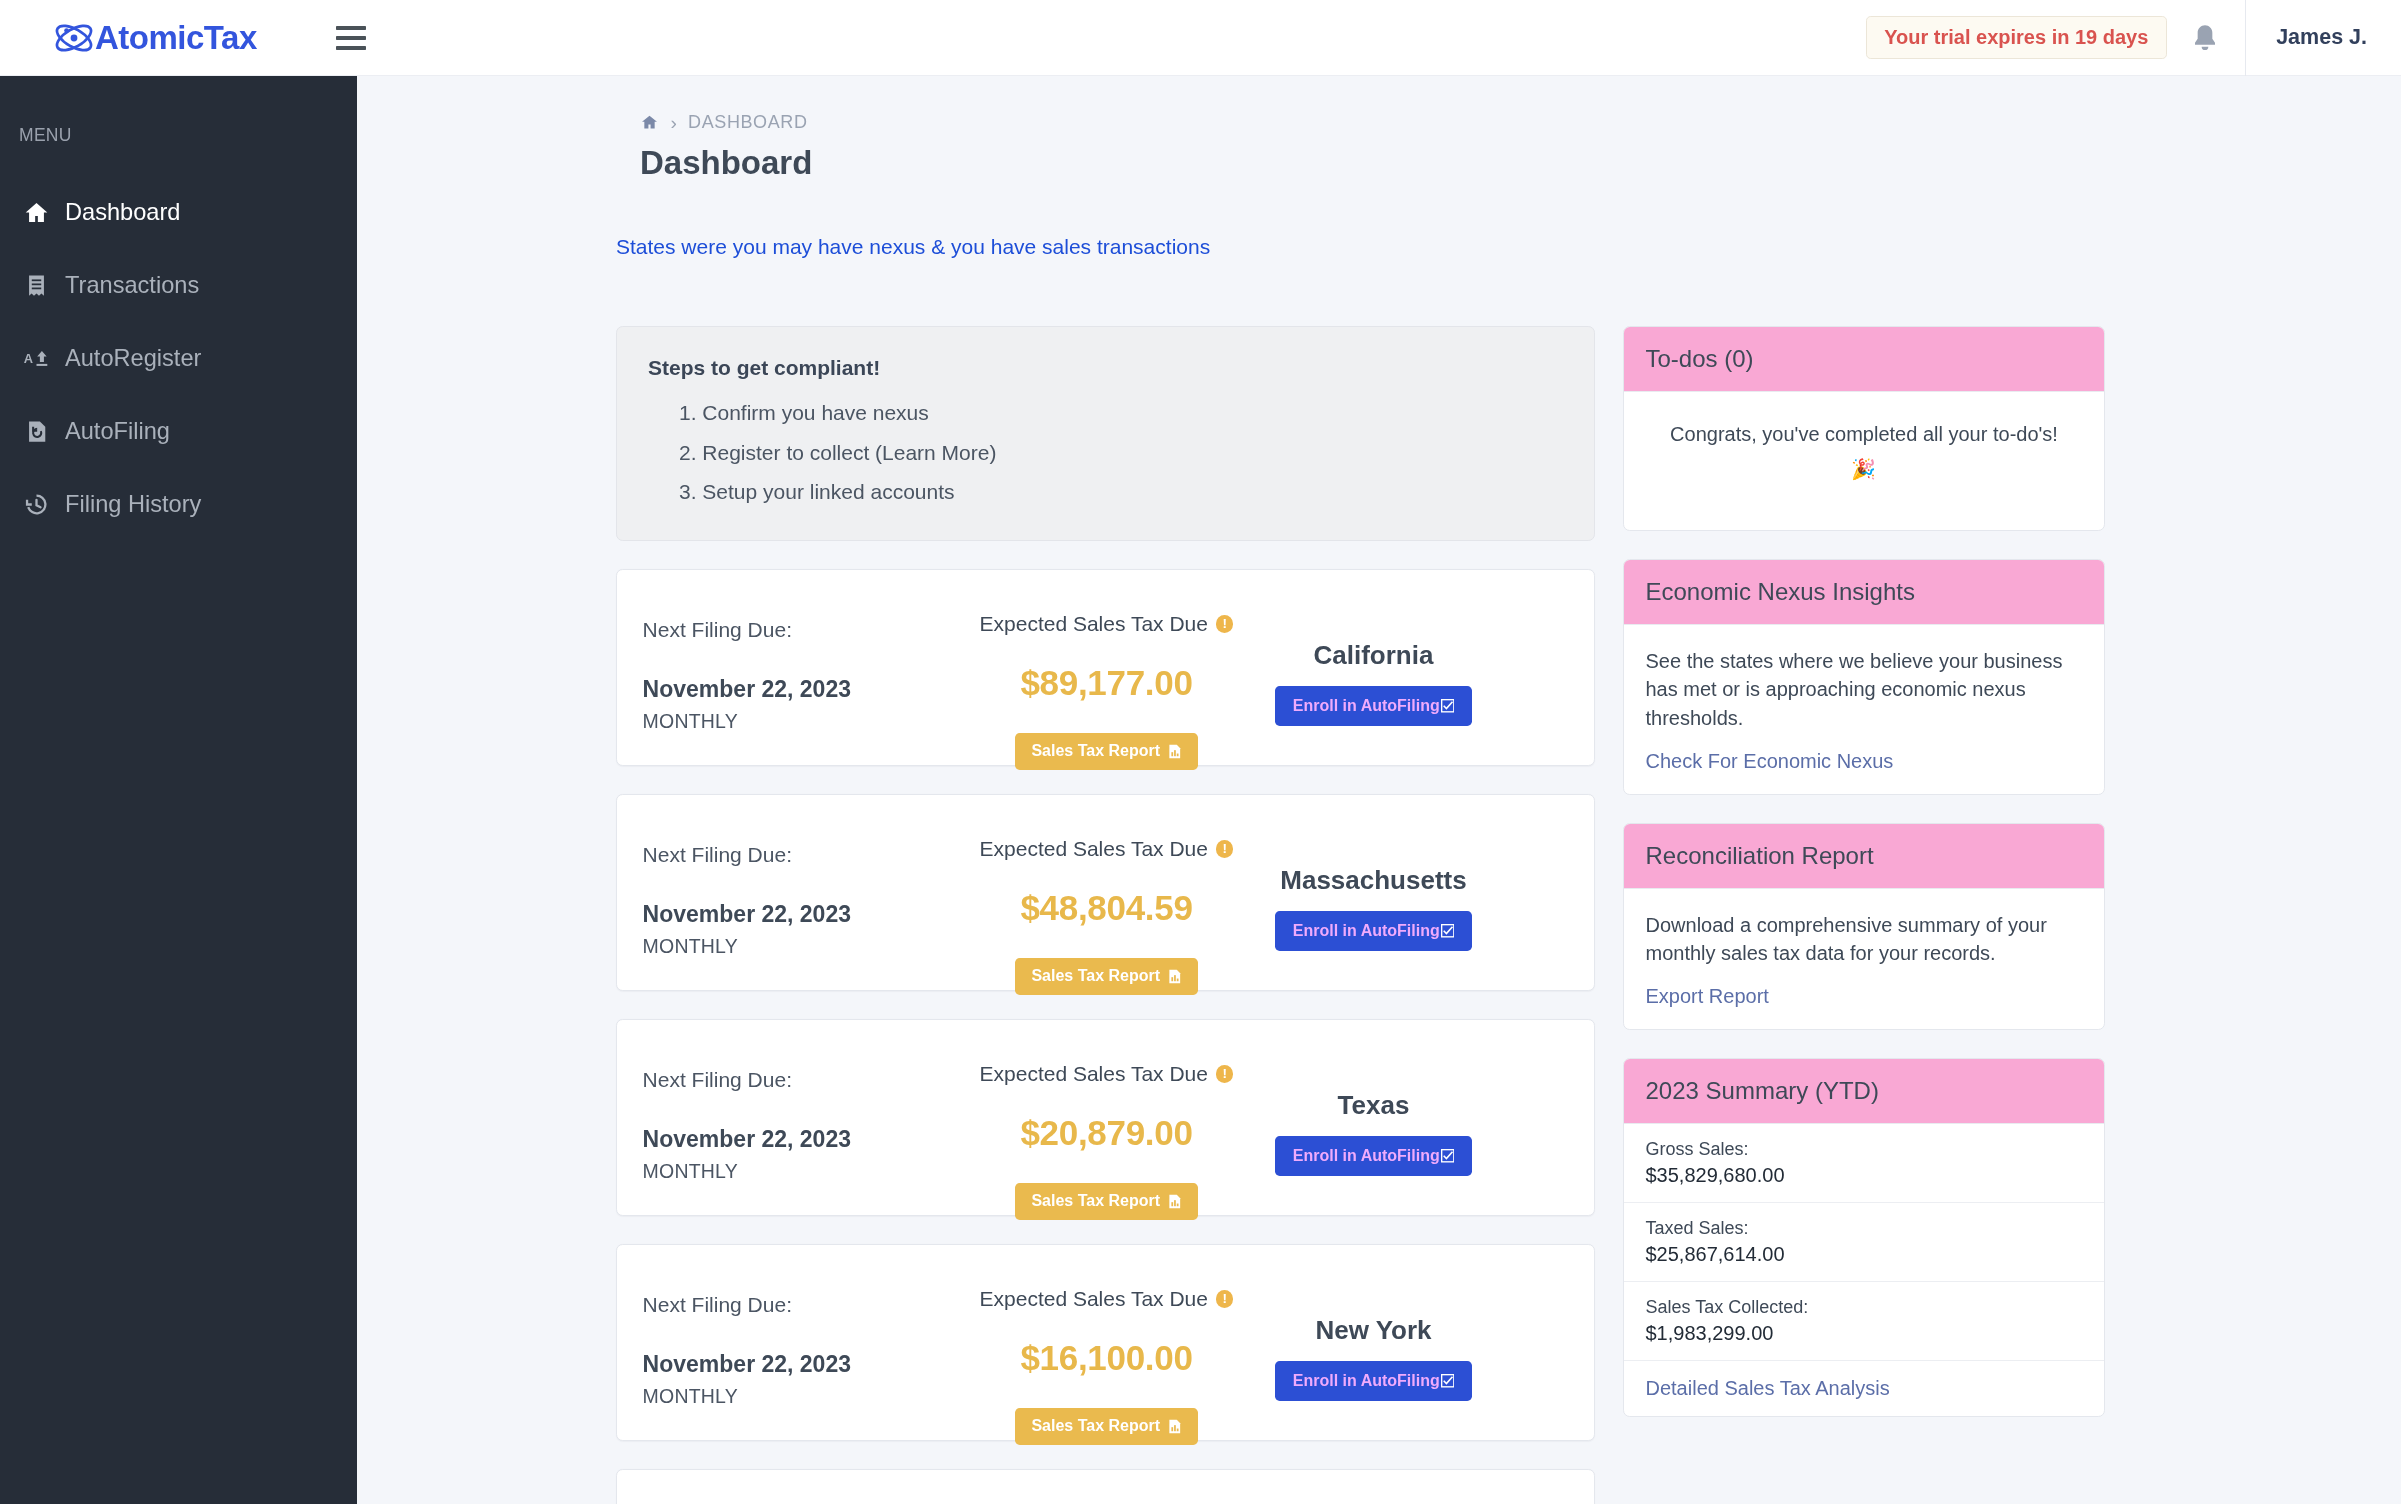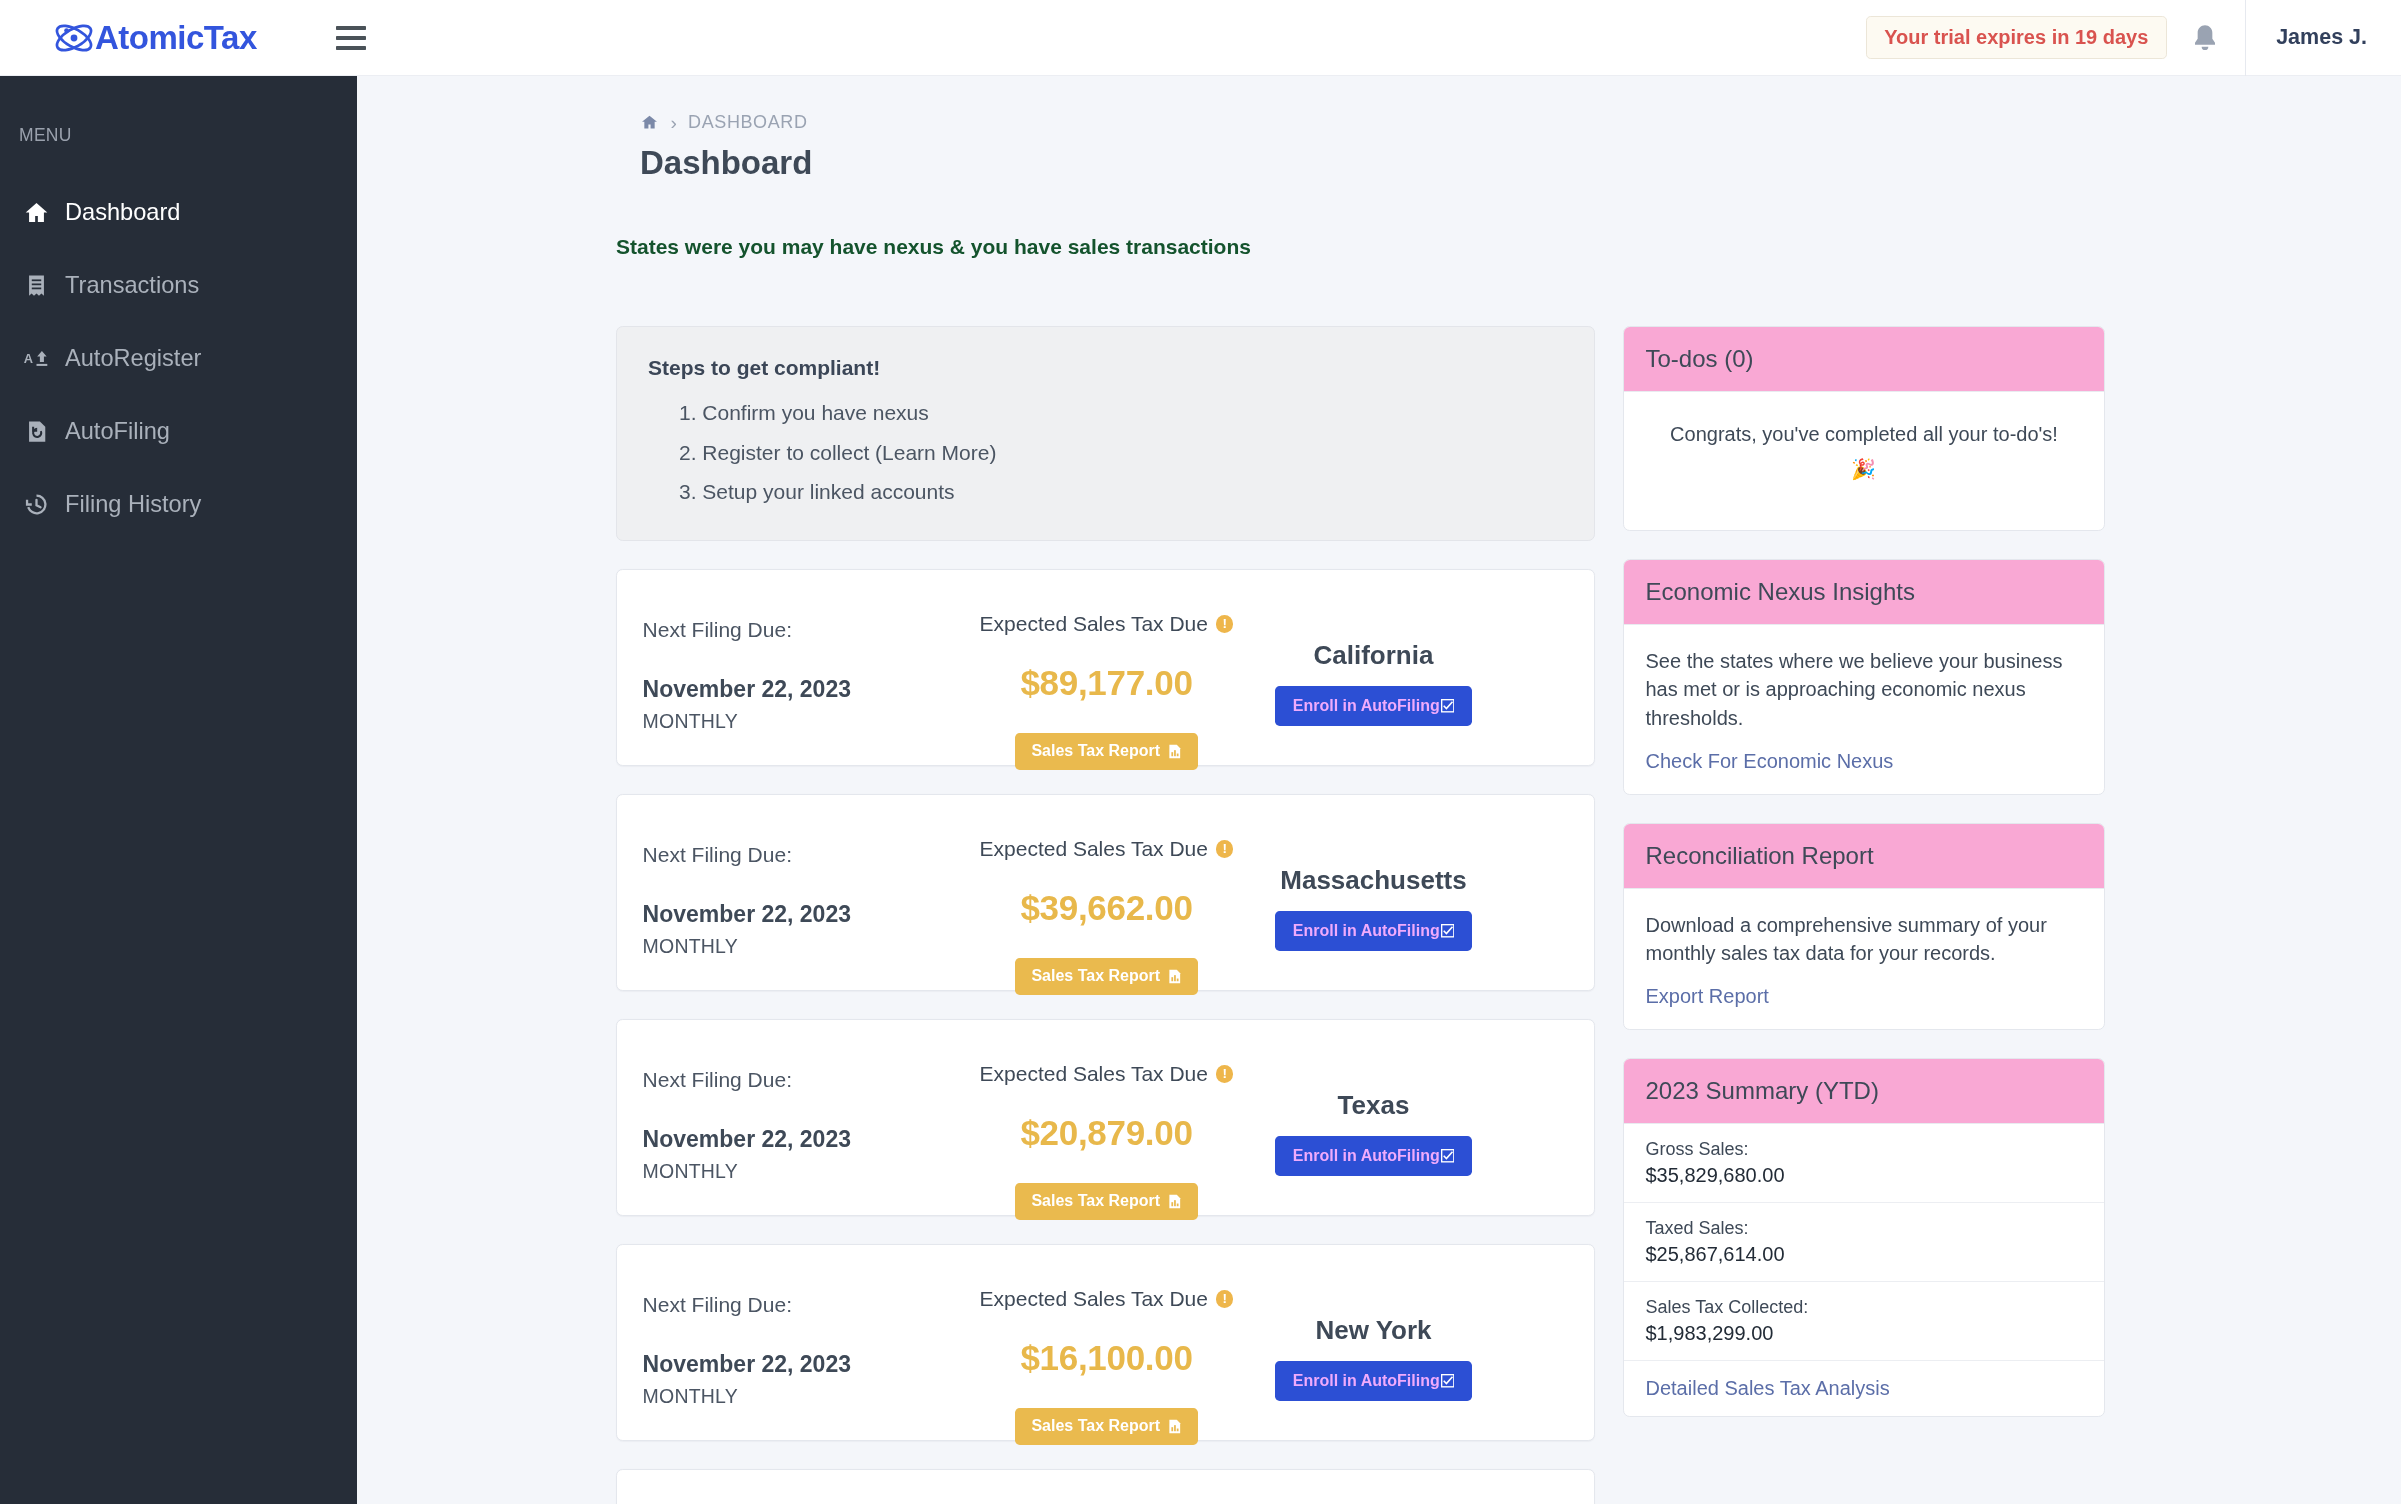--- a/index.html
+++ b/index.html
@@ -67,21 +67,21 @@
     overflow: hidden;
   }
   .crumbs { display:flex; align-items:center; gap: 11.4px; margin: 36px 0 0 327px; }
   .crumb-home { width:19px; height:19px; }
   .crumb-sep { color:#9aa3b2; font-size: 19px; line-height: 1;}
   .crumb-text { color:#9aa3b2; font-size: 18px; letter-spacing: 0.6px;}
   .page-title { margin: 10.8px 0 0 327px; font-size: 33px; font-weight: 700; color:#3e4957; }
 
   .section-head {
     margin: 53px 0 0 303px;
-    font-size: 21px; font-weight: 700; color:#14532d;
+    font-size: 21px; font-weight: 400; color:#1d4ed8;
   }
 
   .columns { position:absolute; top: 250px; left: 303px; width: 1710px; display:flex; gap: 28px; }
   .col-left { width: 979px; }
   .col-right { width: 482px; }
 
   
   .steps-box {
     background: #eff0f2;
     border: 0.7px solid #e3e5ea;
@@ -317,21 +317,21 @@
         <div class="fc-left">
           <div class="fc-label">Next Filing Due:</div>
           <div class="fc-date">November 22, 2023</div>
           <div class="fc-freq">MONTHLY</div>
         </div>
         <div class="fc-mid">
           <div class="fc-mid-label">
             <span>Expected Sales Tax Due</span>
             <span class="warn-icon">!</span>
           </div>
-          <div class="fc-amount">$39,662.00</div>
+          <div class="fc-amount">$48,804.59</div>
           <button class="fc-report-btn">
             <span>Sales Tax Report</span>
             <svg viewBox="0 0 20 22" width="13.5" height="15">
                 <path d="M2 1h11l5 5v15H2z" fill="#fff"></path>
                 <rect x="5" y="12" width="2.6" height="6" fill="#eaba4e"></rect>
                 <rect x="9" y="9" width="2.6" height="9" fill="#eaba4e"></rect>
                 <rect x="13" y="14" width="2.6" height="4" fill="#eaba4e"></rect>
               </svg>
           </button>
         </div>

